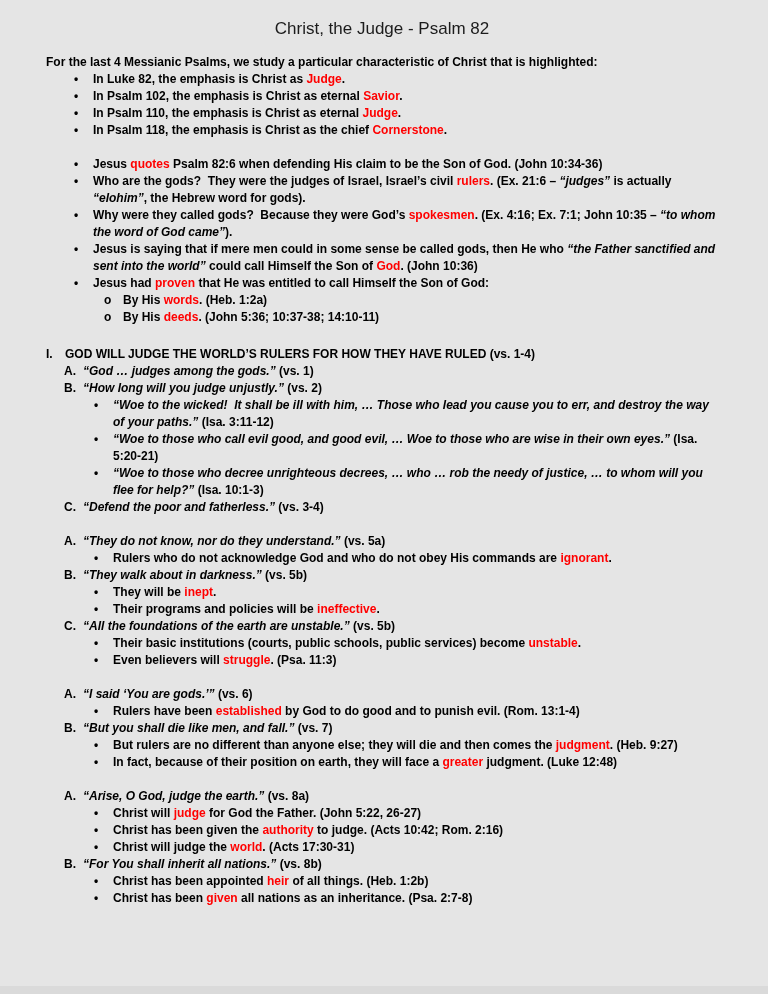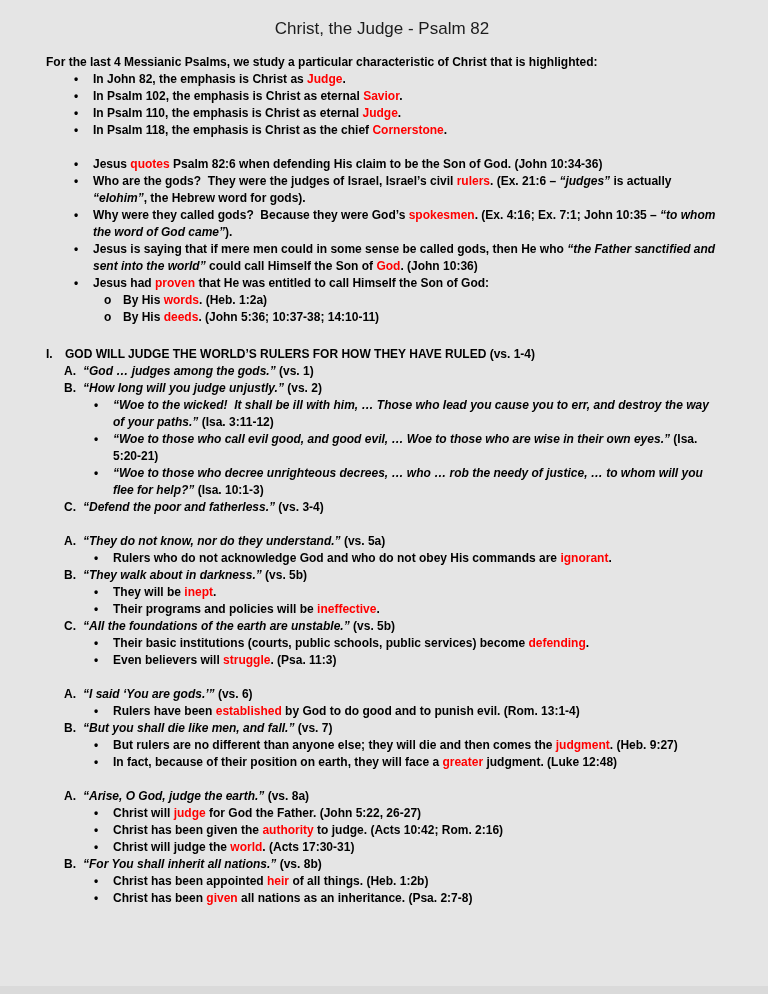--- a/index.html
+++ b/index.html
@@ -36,21 +36,21 @@
 <body>
 
 <div class="page">
   <div class="doc-title">Christ, the Judge - Psalm 82</div>
   <div>
       <div class="line p0">
         <span class="content"><span>For the last 4 Messianic Psalms, we study a particular characteristic of Christ that is highlighted:</span></span>
       </div>
       <div class="line b1">
         <span class="marker">•</span>
-        <span class="content"><span>In John 82, the emphasis is Christ as </span><span class="red">Judge</span><span>.</span></span>
+        <span class="content"><span>In Luke 82, the emphasis is Christ as </span><span class="red">Judge</span><span>.</span></span>
       </div>
       <div class="line b1">
         <span class="marker">•</span>
         <span class="content"><span>In Psalm 102, the emphasis is Christ as eternal </span><span class="red">Savior</span><span>.</span></span>
       </div>
       <div class="line b1">
         <span class="marker">•</span>
         <span class="content"><span>In Psalm 110, the emphasis is Christ as eternal </span><span class="red">Judge</span><span>.</span></span>
       </div>
       <div class="line b1">
@@ -135,21 +135,21 @@
       <div class="line b3">
         <span class="marker">•</span>
         <span class="content"><span>Their programs and policies will be </span><span class="red">ineffective</span><span>.</span></span>
       </div>
       <div class="line letter">
         <span class="marker">C.</span>
         <span class="content"><span class="italic">“All the foundations of the earth are unstable.”</span><span> (vs. 5b)</span></span>
       </div>
       <div class="line b3">
         <span class="marker">•</span>
-        <span class="content"><span>Their basic institutions (courts, public schools, public services) become </span><span class="red">defending</span><span>.</span></span>
+        <span class="content"><span>Their basic institutions (courts, public schools, public services) become </span><span class="red">unstable</span><span>.</span></span>
       </div>
       <div class="line b3">
         <span class="marker">•</span>
         <span class="content"><span>Even believers will </span><span class="red">struggle</span><span>. (Psa. 11:3)</span></span>
       </div>
       <div class="gap g1"></div>
       <div class="line letter">
         <span class="marker">A.</span>
         <span class="content"><span class="italic">“I said ‘You are gods.’”</span><span> (vs. 6)</span></span>
       </div>

